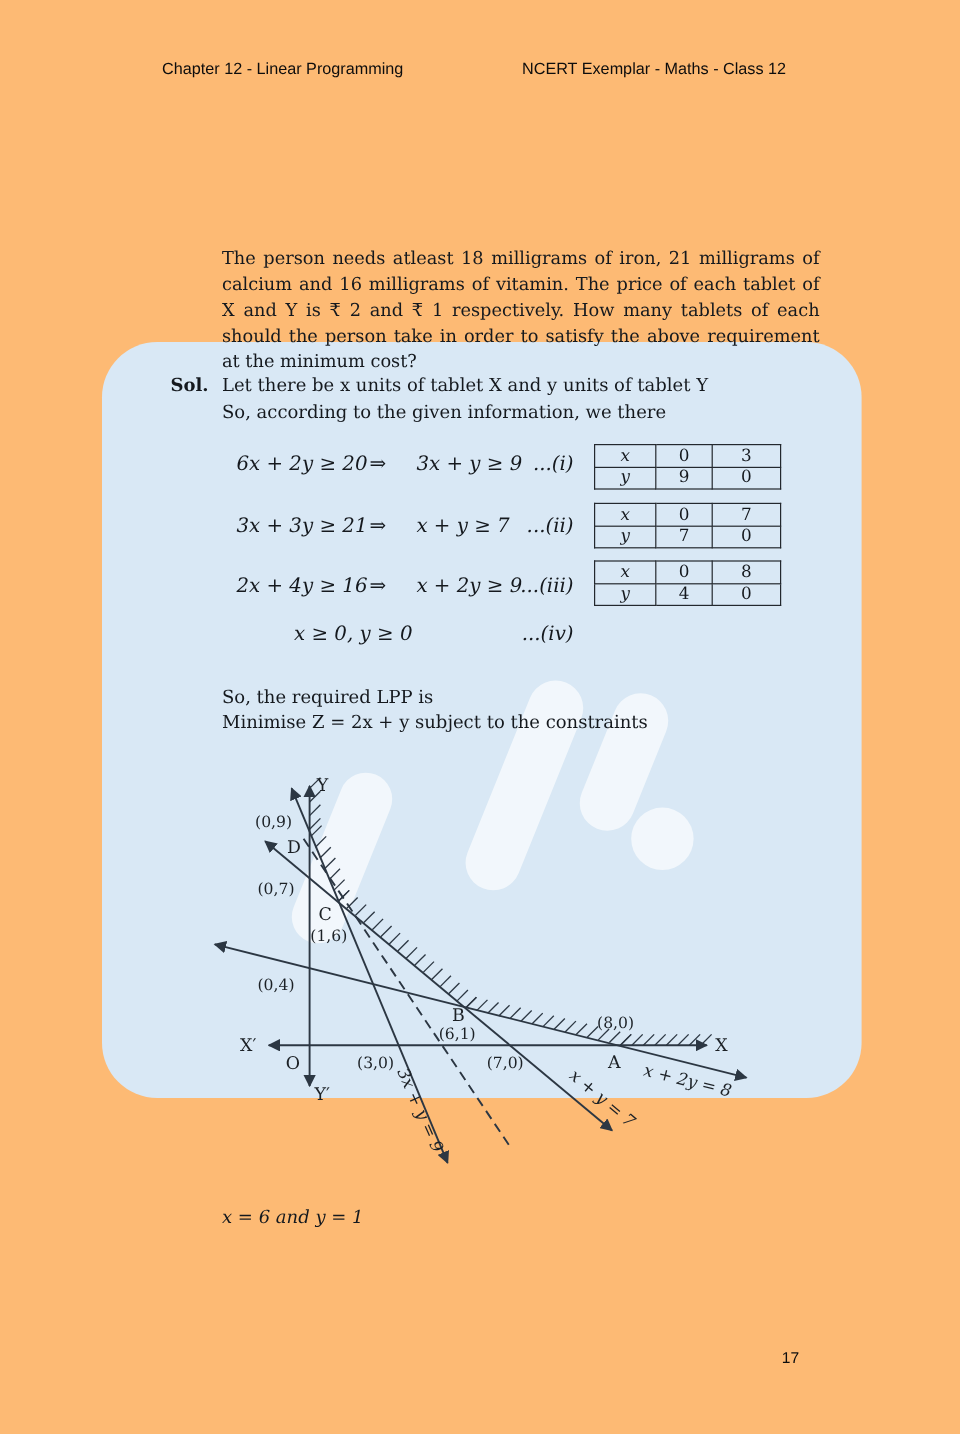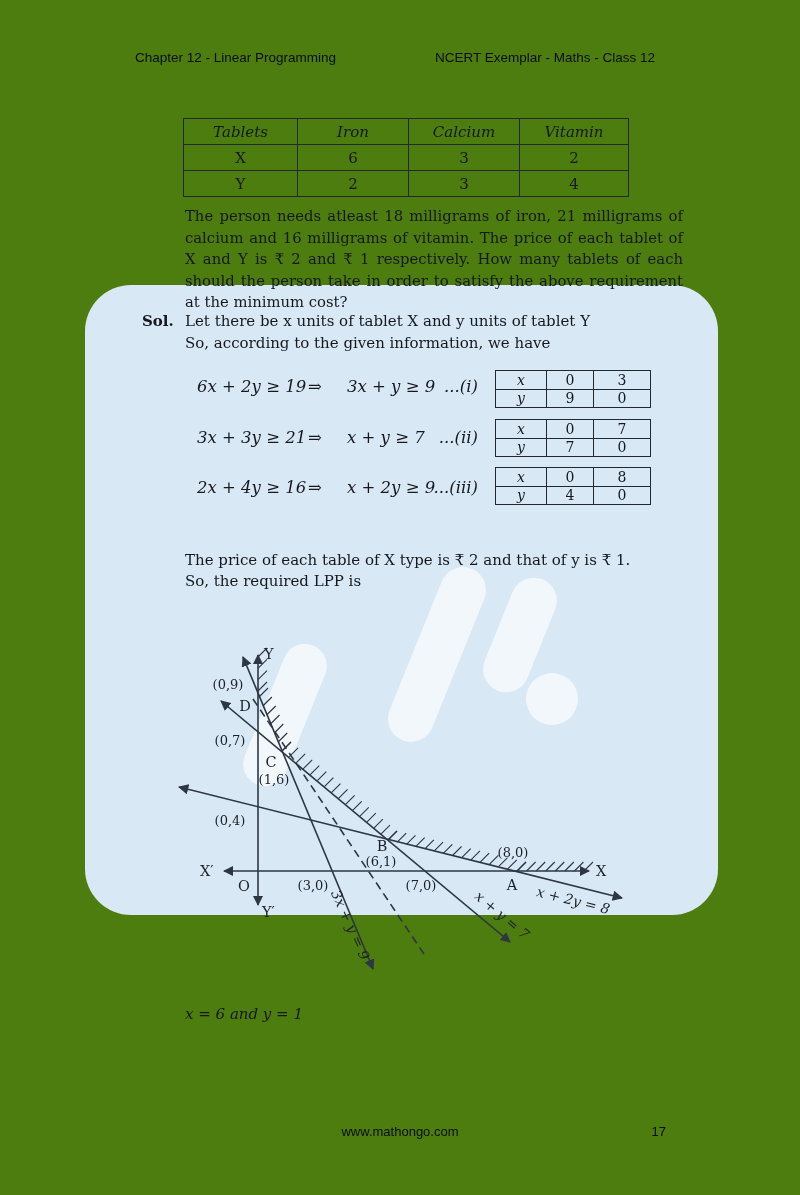--- a/index.html
+++ b/index.html
@@ -1,16 +1,16 @@
 <!DOCTYPE html>
 <html><head>
 <meta charset="utf-8">
 <style>
   html,body{margin:0;padding:0;background:#ffffff;}
-  .page{position:relative;width:800px;height:1195px;background:#4d7c0f;overflow:hidden;
+  .page{position:relative;width:800px;height:1195px;background:#fdba74;overflow:hidden;
         font-family:"DejaVu Serif","DejaVu Sans",serif;color:#15191e;}
   
   .panel{position:absolute;left:85px;top:285px;width:633px;height:630px;
          background:#d9e8f5;border-radius:46px;z-index:1;}
   
   .wm{position:absolute;z-index:2;}
   .wm-bar{background:rgba(255,255,255,0.65);border-radius:24px;transform:rotate(22deg);}
   .wm-dot{background:rgba(255,255,255,0.65);border-radius:50%;}
   .content{position:absolute;left:0;top:0;width:800px;height:1195px;z-index:3;}
 
@@ -65,66 +65,48 @@
   <div class="wm wm-bar" style="left:263px;top:640px;width:44px;height:150px;"></div>
   <div class="wm wm-bar" style="left:414px;top:562px;width:46px;height:185px;"></div>
   <div class="wm wm-bar" style="left:497px;top:575px;width:46px;height:120px;"></div>
   <div class="wm wm-dot" style="left:526px;top:673px;width:52px;height:52px;"></div>
 
   <div class="content">
 
     <div class="hdr hdr-l">Chapter 12 - Linear Programming</div>
     <div class="hdr hdr-r">NCERT Exemplar - Maths - Class 12</div>
 
-    <table class="ntable">
-      <tbody>
-          <tr>
-        <th class="c0">Tablets</th>
-        <th class="c1">Iron</th>
-        <th class="c2">Calcium</th>
-        <th class="c3">Vitamin</th>
-      </tr>
-      <tr>
-        <td>X</td>
-        <td>6</td>
-        <td>3</td>
-        <td>2</td>
-      </tr>
-      <tr>
-        <td>Y</td>
-        <td>2</td>
-        <td>3</td>
-        <td>4</td>
-      </tr>
-    </tbody>
-      </table>
 
     <div class="para">The person needs atleast 18 milligrams of iron, 21 milligrams of calcium and 16 milligrams of vitamin. The price of each tablet of X and Y is ₹ 2 and ₹ 1 respectively. How many tablets of each should the person take in order to satisfy the above requirement at the minimum cost?</div>
 
     <div class="sol-lbl">Sol.</div>
     <div class="tline" style="left:185px;top:312px;">Let there be x units of tablet X and y units of tablet Y</div>
-    <div class="tline" style="left:185px;top:334px;">So, according to the given information, we have</div>
+    <div class="tline" style="left:185px;top:334px;">So, according to the given information, we there</div>
 
     <div class="eq" style="top:377px;">
-      <span class="lhs">6x + 2y ≥ 19</span>
+      <span class="lhs">6x + 2y ≥ 20</span>
       <span class="arr">⇒</span>
       <span class="rhs">3x + y ≥ 9</span>
       <span class="tag">...(i)</span>
     </div>
     <div class="eq" style="top:428px;">
       <span class="lhs">3x + 3y ≥ 21</span>
       <span class="arr">⇒</span>
       <span class="rhs">x + y ≥ 7</span>
       <span class="tag">...(ii)</span>
     </div>
     <div class="eq" style="top:478px;">
       <span class="lhs">2x + 4y ≥ 16</span>
       <span class="arr">⇒</span>
       <span class="rhs">x + 2y ≥ 9</span>
       <span class="tag">...(iii)</span>
+    </div>
+    <div class="eq eq4" style="top:518px;">
+      <span class="lhs">x ≥ 0, y ≥ 0</span>
+      <span class="tag">...(iv)</span>
     </div>
 
     <table class="vtable" style="top:370px;">
       <tbody>
           <tr>
             <td class="v0 var">x</td>
           <td class="v1">0</td>
           <td class="v2">3</td>
           </tr>
       <tr>
@@ -156,22 +138,22 @@
           <td class="v2">8</td>
           </tr>
       <tr>
             <td class="var">y</td>
           <td>4</td>
           <td>0</td>
           </tr>
     </tbody>
       </table>
 
-    <div class="tline" style="left:185px;top:551px;">The price of each table of X type is ₹ 2 and that of y is ₹ 1.</div>
     <div class="tline" style="left:185px;top:572px;">So, the required LPP is</div>
+    <div class="tline" style="left:185px;top:593px;">Minimise Z = 2x + y subject to the constraints</div>
 
     <svg class="graph" width="480" height="340" viewBox="0 0 480 340">
       <defs>
         <marker id="arr" viewBox="0 0 10 10" refX="9" refY="5" markerWidth="6.5" markerHeight="6.5" orient="auto-start-reverse">
           <path d="M0,0 L10,5 L0,10 z" fill="#2c3743"></path>
         </marker>
       </defs>
       <g stroke="#2c3743" stroke-width="1.6" fill="none">
         <line x1="98" y1="12" x2="98" y2="262" marker-start="url(#arr)" marker-end="url(#arr)"></line>
         <line x1="64" y1="228" x2="429" y2="228" marker-start="url(#arr)" marker-end="url(#arr)"></line>
@@ -251,16 +233,15 @@
         <text class="glabel" x="353" y="214" text-anchor="middle">(8,0)</text>
         <text class="glabel gaxis" x="352" y="247" text-anchor="middle">A</text>
         <text class="glabel gline-lbl" x="186" y="284" text-anchor="middle" transform="rotate(66 186 284)">3x + y = 9</text>
         <text class="glabel gline-lbl" x="339" y="276" text-anchor="middle" transform="rotate(40 339 276)">x + y = 7</text>
         <text class="glabel gline-lbl" x="412" y="262" text-anchor="middle" transform="rotate(14 412 262)">x + 2y = 8</text>
       </g>
     </svg>
 
     <div class="tline math" style="left:185px;top:1005px;">x = 6 and y = 1</div>
 
-    <div class="footer">www.mathongo.com</div>
     <div class="pagenum">17</div>
   </div>
 </div>
 
 </body></html>

